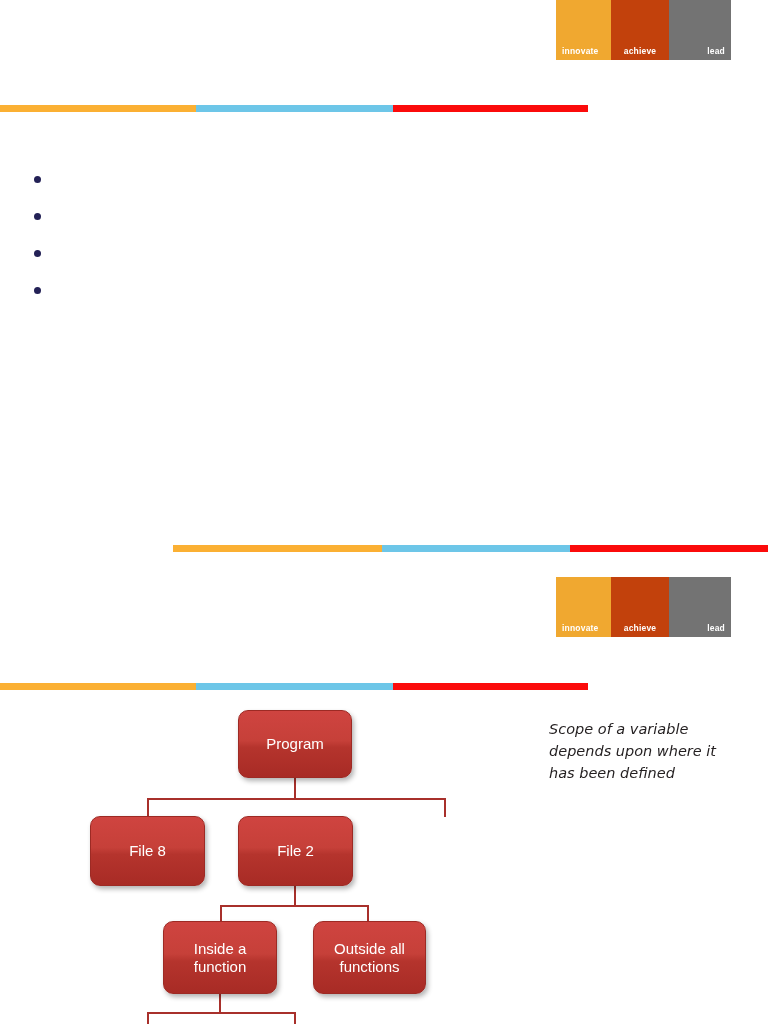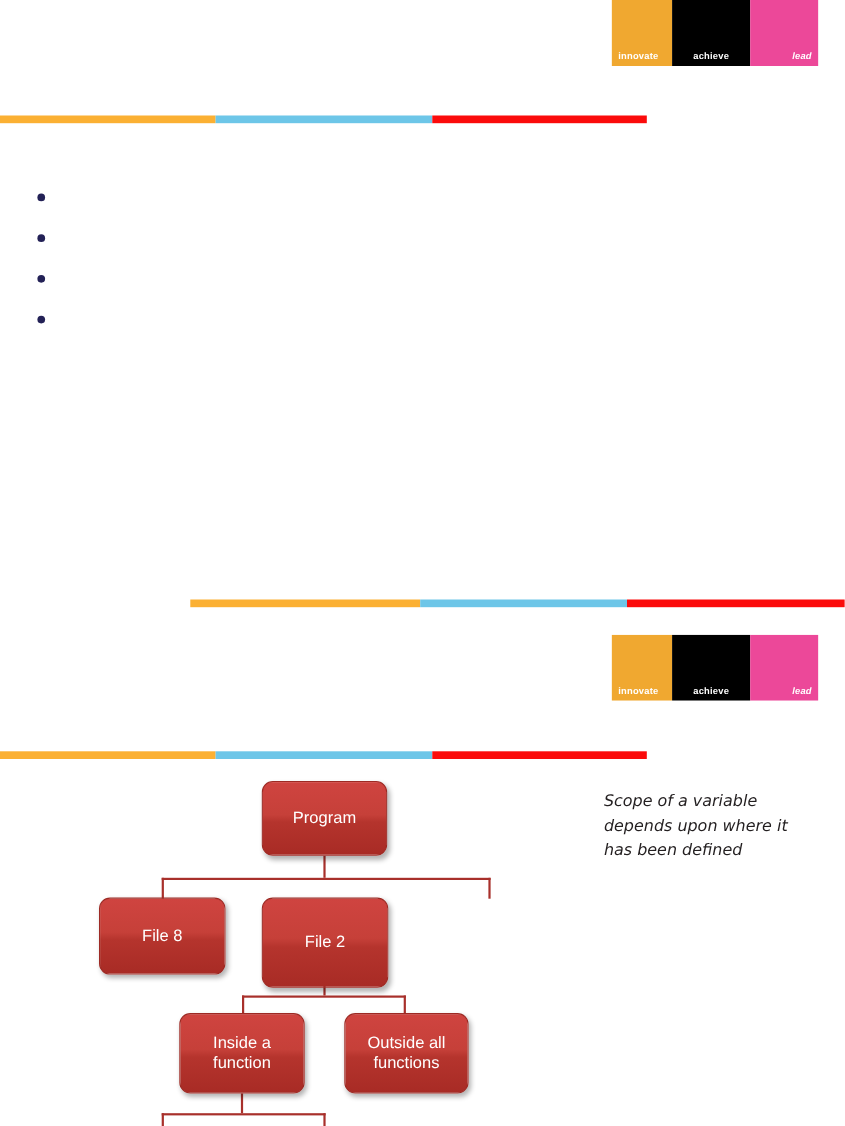--- a/index.html
+++ b/index.html
@@ -30,22 +30,22 @@
     width: 188px; height: 60px;
     overflow: hidden;
     display: flex;
   }
   .brand-panel {
     position: relative;
     height: 100%;
     overflow: hidden;
   }
   .brand-panel.innovate { width: 55px; background: #f0a830; }
-  .brand-panel.achieve  { width: 71px; background: #000000; }
-  .brand-panel.lead     { width: 62px; background: #ec4899; font-style: italic; }
+  .brand-panel.achieve  { width: 58px; background: #c2410c; }
+  .brand-panel.lead     { width: 62px; background: #737373; }
   .brand-label {
     position: absolute;
     bottom: 4px;
     width: 100%;
     text-align: center;
     color: #ffffff;
     font-size: 8.5px;
     font-weight: bold;
     letter-spacing: .2px;
     line-height: 10px;
@@ -227,21 +227,21 @@
   <div class="note" style="left: 549px; top: 160px;">Scope of a variable depends upon where it has been defined</div>
 
   <div class="flow">
 
     <div class="node" style="left:238px; top:152px; width:114px; height:68px;">Program</div>
 
     <div class="connector conn-v" style="left:294px; top:220px; height:20px;"></div>
     <div class="connector conn-bracket" style="left:147px; top:240px; width:299px; height:19px;"></div>
 
     <div class="node" style="left:90px; top:258px; width:115px; height:70px;">File 8</div>
-    <div class="node" style="left:238px; top:258px; width:115px; height:82px;">File 2</div>
+    <div class="node" style="left:238px; top:258px; width:115px; height:70px;">File 2</div>
 
     <div class="connector conn-v" style="left:294px; top:328px; height:19px;"></div>
     <div class="connector conn-bracket" style="left:220px; top:347px; width:149px; height:16px;"></div>
 
     <div class="node" style="left:313px; top:363px; width:113px; height:73px;">Outside all functions</div>
     <div class="node" style="left:163px; top:363px; width:114px; height:73px;">Inside a function</div>
 
     <div class="connector conn-v" style="left:219px; top:436px; height:18px;"></div>
     <div class="connector conn-bracket" style="left:147px; top:454px; width:149px; height:14px;"></div>
 

